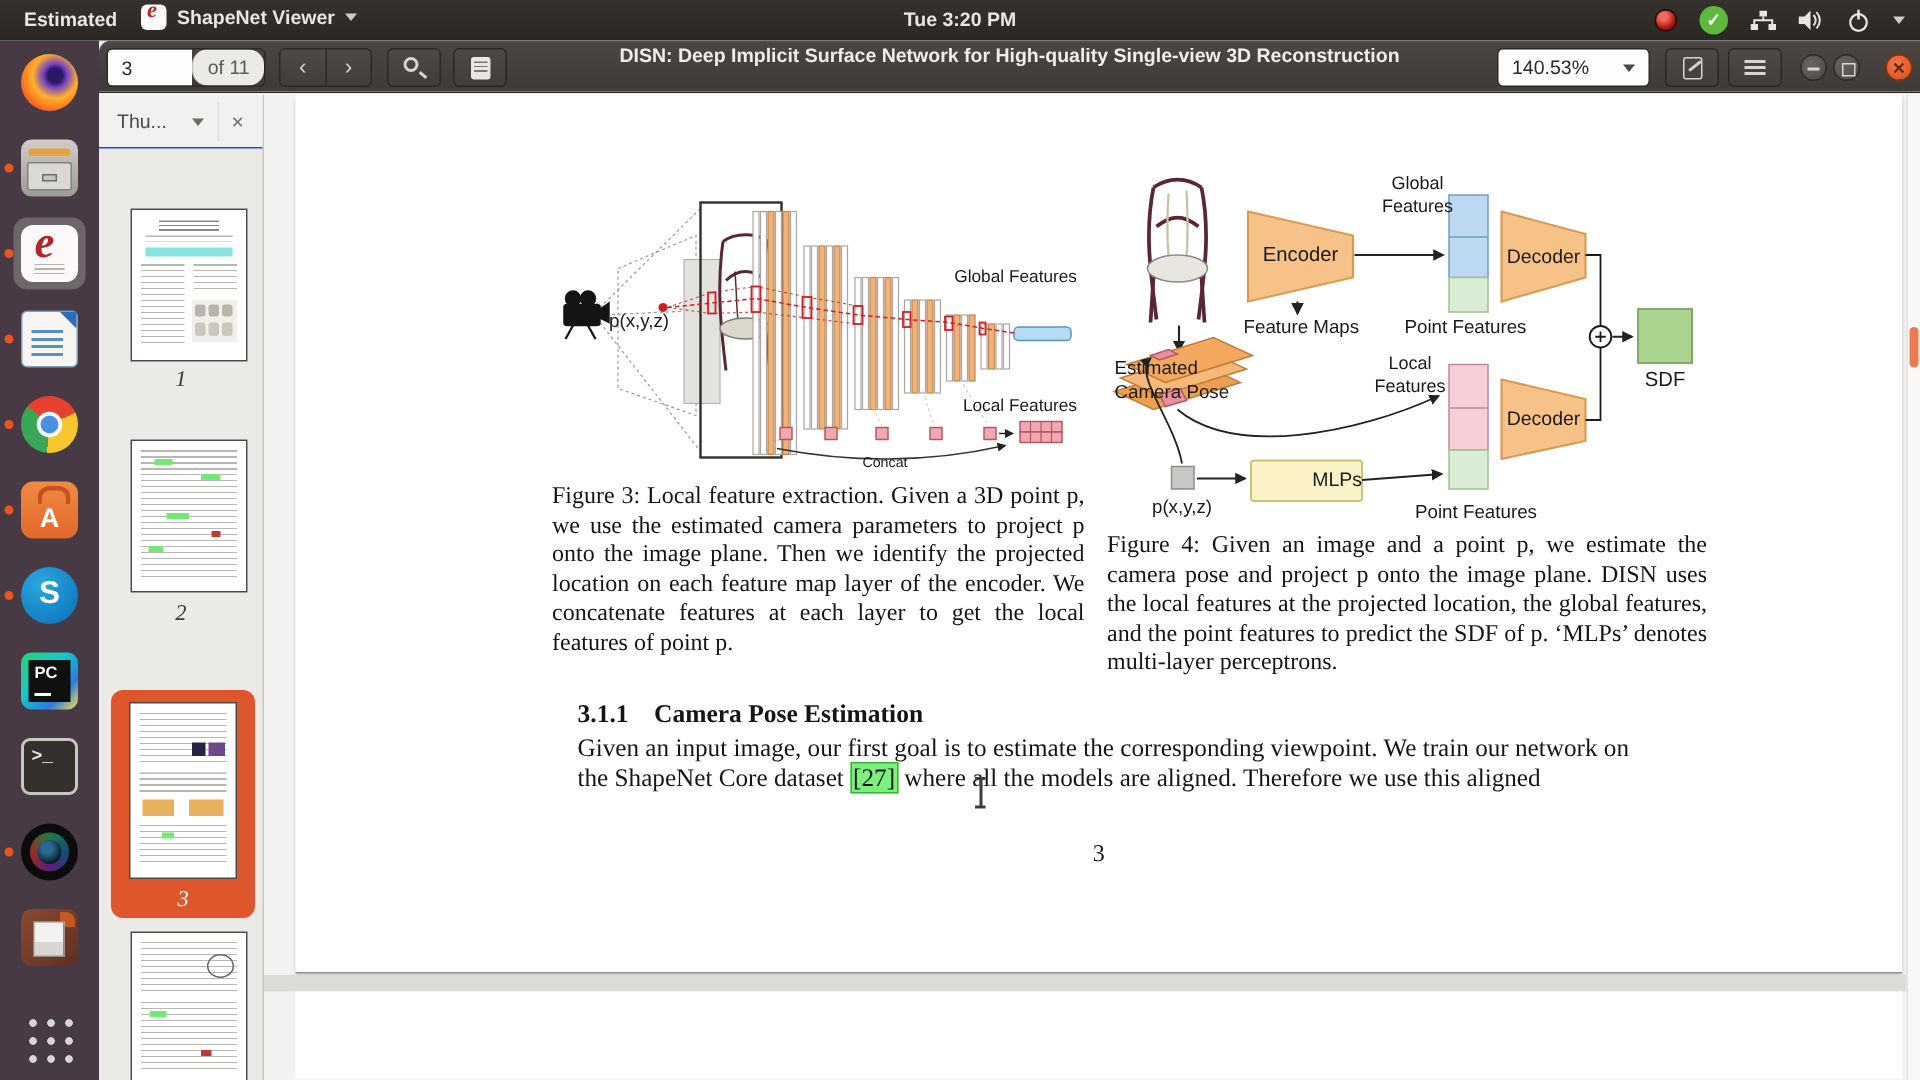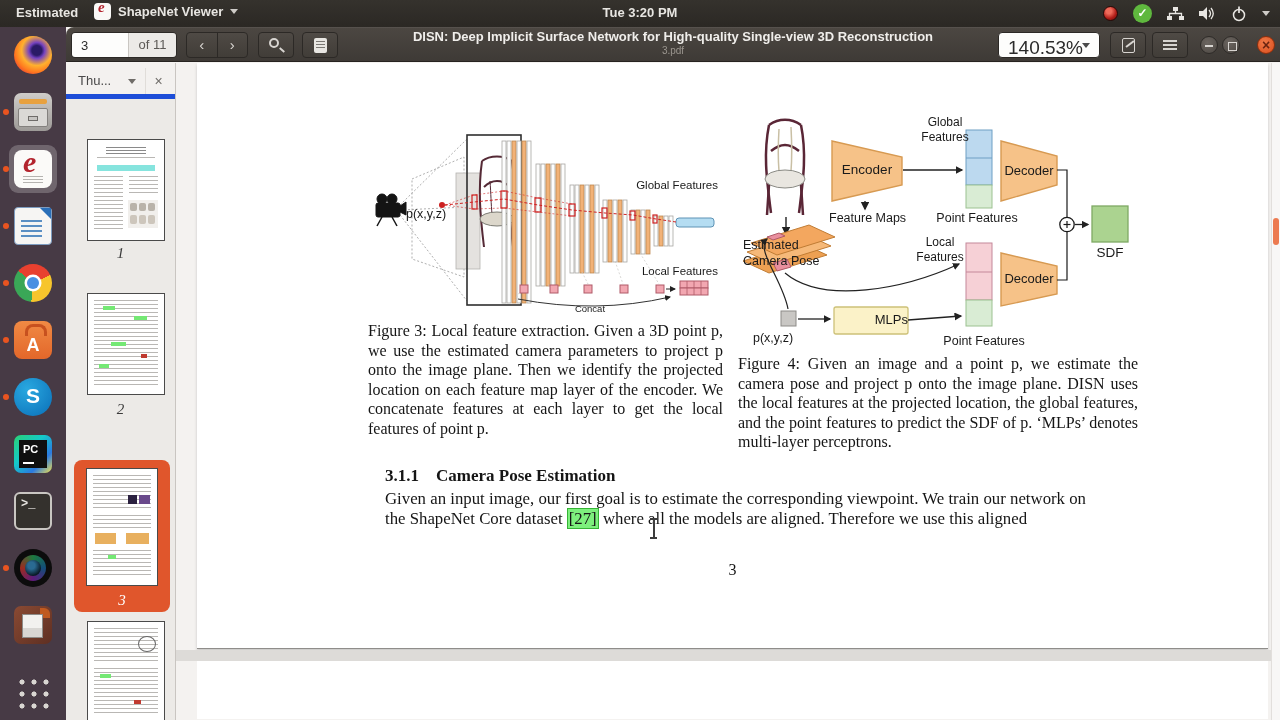--- a/index.html
+++ b/index.html
@@ -96,38 +96,38 @@
   #headerbar { position:absolute; left:0; top:0; right:0; height:35px;
       background:linear-gradient(#4c4742,#3e3a36); border-bottom:1px solid #262320;
       border-radius:8px 0 0 0; box-shadow:inset 0 1px 0 rgba(255,255,255,.06); z-index:30; }
   .hb-btn { position:absolute; top:5px; height:26px; background:linear-gradient(#4f4a45,#413d38);
       border:1px solid #2c2926; border-radius:4px; color:#d8d5d1; text-align:center; }
   .pageentry { position:absolute; left:5px; top:5px; height:26px; display:flex;
       border:1px solid #2c2926; border-radius:4px; overflow:hidden; }
   .pageentry input { width:56px; height:24px; border:none; outline:none; background:#fdfdfc;
       font-size:13px; color:#2b2b2b; text-align:left; padding-left:9px; font-family:inherit; }
   .pageentry .of { width:48px; background:#eceae7; color:#5d5a56; font-size:13px;
-      line-height:24px; text-align:center; border-left:1px solid #c9c6c2; }
+      line-height:24px; text-align:center; border-left:1px solid #c9c6c2;border-radius:10px; }
   .navpair { left:120px; width:62px; display:flex; }
   .navpair span { flex:1; line-height:24px; font-size:15px; }
   .navpair span:first-child { border-right:1px solid #2c2926; }
   .btn-search { left:192px; width:36px; }
   .btn-notes  { left:236px; width:36px; }
   .mag { position:absolute; left:10px; top:5px; width:10px; height:10px; border:2px solid #d8d5d1; border-radius:50%; }
   .mag::after { content:""; position:absolute; left:8px; top:9px; width:6px; height:2px;
       background:#d8d5d1; transform:rotate(40deg); }
   .noteicon { position:absolute; left:11px; top:5px; width:13px; height:15px; background:#e8e6e2; border-radius:2px; }
   .noteicon::after { content:""; position:absolute; left:2px; right:2px; top:3px; height:9px;
       background:repeating-linear-gradient(to bottom,#7b7874 0 1px,transparent 1px 3px); }
   .titlebox { position:absolute; left:270px; right:270px; top:2px; text-align:center; }
   .titlebox .t { font-size:13px; font-weight:700; color:#f0eeeb; white-space:nowrap;
       overflow:hidden; text-overflow:ellipsis; }
   .titlebox .s { font-size:10px; color:#9b968f; margin-top:1px; }
   .zoombox { position:absolute; right:180px; top:5px; width:102px; height:26px; background:#fdfdfc;
-      border:1px solid #2c2926; border-radius:4px; font-size:19px; color:#2b2b2b; }
+      border:1px solid #2c2926; border-radius:4px; font-size:13px; color:#2b2b2b; }
   .zoombox .zv { position:absolute; left:9px; top:4px; }
   .zoombox .zc { position:absolute; right:9px; top:10px; width:0; height:0;
       border-left:4px solid transparent; border-right:4px solid transparent; border-top:5px solid #4a4a4a; }
   .btn-annot { right:134px; width:36px; }
   .annoticon { position:absolute; left:11px; top:5px; width:13px; height:15px;
       border:1.5px solid #d8d5d1; border-radius:2px; }
   .annoticon::after { content:""; position:absolute; left:2px; top:4px; width:10px; height:2px;
       background:#d8d5d1; transform:rotate(-38deg); }
   .btn-menu { right:92px; width:36px; }
   .burger { position:absolute; left:10px; top:7px; width:14px; height:10px;
@@ -138,42 +138,42 @@
   .wctl.max::after { content:""; position:absolute; left:5px; top:5px; width:7px; height:7px;
       border:1.5px solid #d8d5d1; }
   .wctl.close { background:radial-gradient(circle at 40% 35%, #f07a48, #d94d1d); border-color:#8f2f0c; }
   .wctl.close span { position:absolute; left:0; top:-1px; width:100%; text-align:center;
       color:#6b2410; font-size:14px; font-weight:700; line-height:18px; }
 
   
   #sidebar { position:absolute; left:0; top:36px; width:110px; bottom:0; background:#eceae7;
       border-right:1px solid #c9c5c1; }
   #sidebar .shead { position:absolute; left:0; right:0; top:0; height:36px; background:#f3f1ef;
-      border-bottom:5px solid #1d4ed8; font-size:13px; color:#4a4a4a; }
+      border-bottom:1px solid #1d4ed8; font-size:13px; color:#4a4a4a; }
   #sidebar .shead .lbl { position:absolute; left:12px; top:10px; }
   #sidebar .shead .chev { position:absolute; left:62px; top:16px; width:0; height:0;
       border-left:4px solid transparent; border-right:4px solid transparent; border-top:5px solid #6f6c68; }
   #sidebar .shead .xbtn { position:absolute; right:4px; top:5px; width:26px; height:26px;
       text-align:center; line-height:26px; color:#6f6c68; font-size:14px; border-left:1px solid #e0ddd9; }
   .tpage { position:absolute; background:#fff; border:1px solid #4a4a4a; }
   .tlines { position:absolute; background:repeating-linear-gradient(to bottom,#b9b7b4 0 1px,transparent 1px 4px); }
   .tlabel { position:absolute; width:100%; text-align:center; font:italic 15px "Liberation Serif",serif; color:#3a3a3a; }
   .selbox { position:absolute; left:8px; top:397px; width:96px; height:152px; background:#e0562c; border-radius:8px; }
   .selbox .tlabel { color:#fff; bottom:3px; }
 
   
   #main { position:absolute; left:110px; top:36px; right:0; bottom:0; background:#f4f2f0; overflow:hidden; }
   #page3 { position:absolute; left:21px; top:0; width:1071px; height:586px; background:#fff;
       border-bottom:1px solid #8f8d8a; box-shadow:0 2px 3px rgba(0,0,0,.18); overflow:hidden; }
   #gap { position:absolute; left:0; right:9px; top:587px; height:11px; background:#dddbd8; }
   #page4 { position:absolute; left:21px; top:598px; width:1071px; height:58px; background:#fff; }
   #vscroll { position:absolute; right:0; top:0; width:9px; bottom:0; background:#f8f7f6; border-left:1px solid #e2dfdc; }
   #vthumb { position:absolute; left:1px; right:1px; top:155px; height:27px; background:#ec7a50; border-radius:3px; }
 
-  .serif { font-family:"Liberation Serif", serif; color:#151515; }
+  .serif { font-family:"Liberation Serif", serif; color:#151515;text-align:center; }
   .para { text-align:justify; }
   #toppara { left:188px; top:-7px; width:700px; font-size:17px; line-height:19.5px; }
   #cap3 { left:171px; top:258px; width:355px; font-size:16px; line-height:19.6px; }
   #cap4 { left:541px; top:291px; width:400px; font-size:16px; line-height:19.6px; }
   #sechead { left:188px; top:403px; font-size:17px; font-weight:700; }
   #sechead .num { margin-right:17px; }
   #botpara { left:188px; top:426px; width:701px; font-size:16.8px; line-height:20px; }
   .cite { background:#7df07d; border:1px solid #35b535; padding:0 1px; }
   #pgnum { left:0; width:1071px; top:498px; text-align:center; font-size:16px; }
 
@@ -287,21 +287,20 @@
       <span>›</span>
     </div>
     <div class="hb-btn btn-search">
         <span class="mag"></span>
       </div>
     <div class="hb-btn btn-notes">
         <span class="noteicon"></span>
       </div>
     <div class="titlebox">
       <div class="t">DISN: Deep Implicit Surface Network for High-quality Single-view 3D Reconstruction</div>
-      <div class="s">3.pdf</div>
     </div>
     <div class="zoombox">
       <span class="zv">140.53%</span>
       <span class="zc"></span>
     </div>
     <div class="hb-btn btn-annot">
         <span class="annoticon"></span>
       </div>
     <div class="hb-btn btn-menu">
         <span class="burger"></span>

